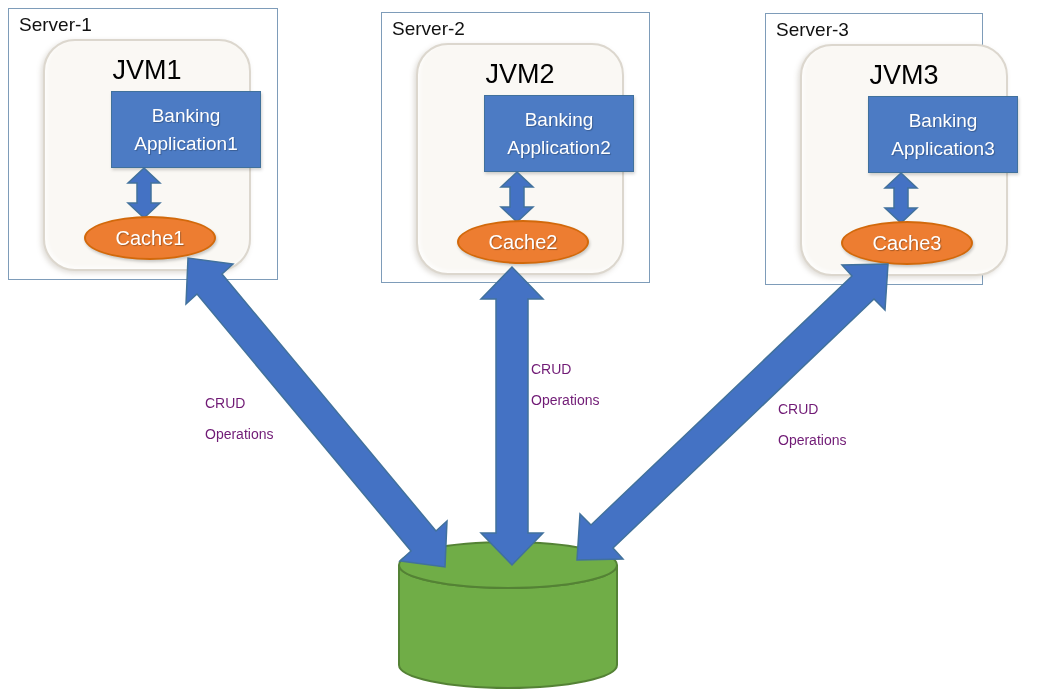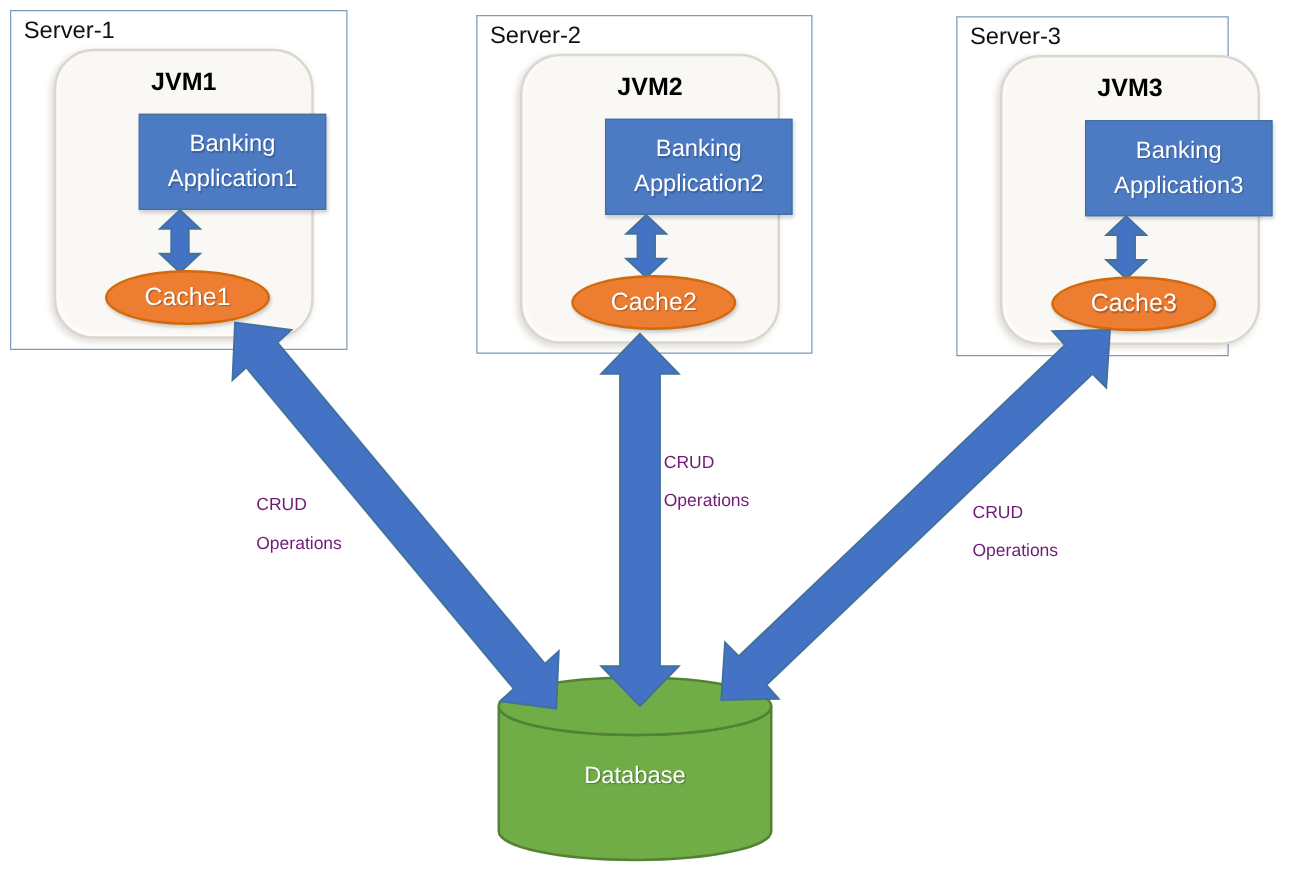--- a/index.html
+++ b/index.html
@@ -16,21 +16,21 @@
   .server-label{
     position:absolute;left:10px;top:4px;font-size:19px;line-height:24px;color:#111;
   }
   .jvm-box{
     position:absolute;left:34px;top:30px;width:208px;height:232px;box-sizing:border-box;
     background:#FAF8F4;border:2px solid #DCD7CE;border-radius:32px;
     box-shadow:-2px 2px 5px rgba(130,120,100,0.25), inset 2px -2px 4px rgba(255,255,255,0.8);
   }
   .jvm-title{
     position:absolute;left:0;top:14px;width:100%;text-align:center;
-    font-size:20px;font-weight:bold;color:#000;
+    font-size:27px;font-weight:normal;color:#000;
   }
   .app-box{
     position:absolute;left:60px;top:82px;width:150px;height:77px;box-sizing:border-box;
     background:#4C7BC4;border:1.5px solid #41719C;
     display:flex;flex-direction:column;justify-content:center;align-items:center;
     box-shadow:1px 2px 3px rgba(0,0,0,0.18);
     margin-left:42px;
   }
   .app-box span{
     display:block;color:#fff;font-size:19px;line-height:28px;text-align:center;
@@ -131,15 +131,14 @@
   <svg id="overlay" viewBox="0 0 1048 697">
     <g>
       <path d="M399,565 L399,665 A109,23 0 0 0 617,665 L617,565 A109,23 0 0 1 399,565 Z" fill="#70AD47" stroke="#548235" stroke-width="2"></path>
       <ellipse cx="508" cy="565" rx="109" ry="23" fill="#70AD47" stroke="#548235" stroke-width="2"></ellipse>
     </g>
     <polygon points="188,258 186,304 197,294 411,551 400,561 445,567 447,521 436,531 222,274 233,264" fill="#4472C4" stroke="#41719C" stroke-width="1.5"></polygon>
     <polygon points="512,267 481,299 496,299 496,533 481,533 512,565 543,533 528,533 528,299 543,299" fill="#4472C4" stroke="#41719C" stroke-width="1.5"></polygon>
     <polygon points="888,264 842,265 852,276 591,525 580,514 577,560 623,559 613,548 874,299 885,310" fill="#4472C4" stroke="#41719C" stroke-width="1.5"></polygon>
   </svg>
 
-  <div id="db-label">Database</div>
 
 </div>
 
 </body></html>

